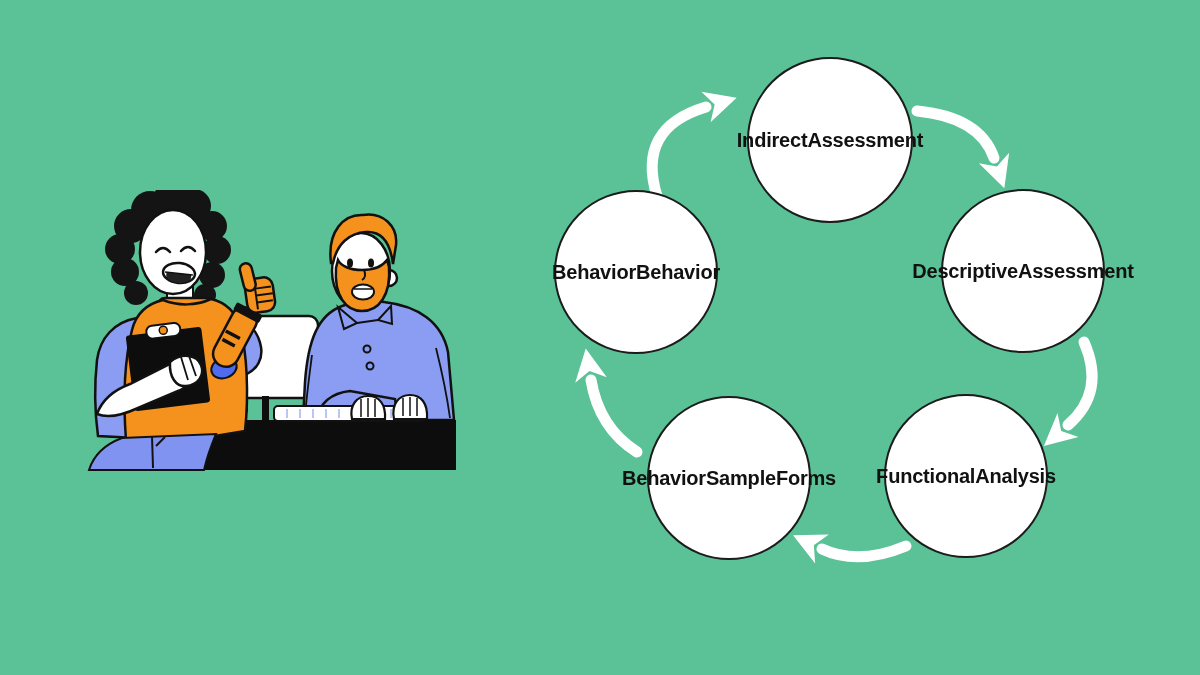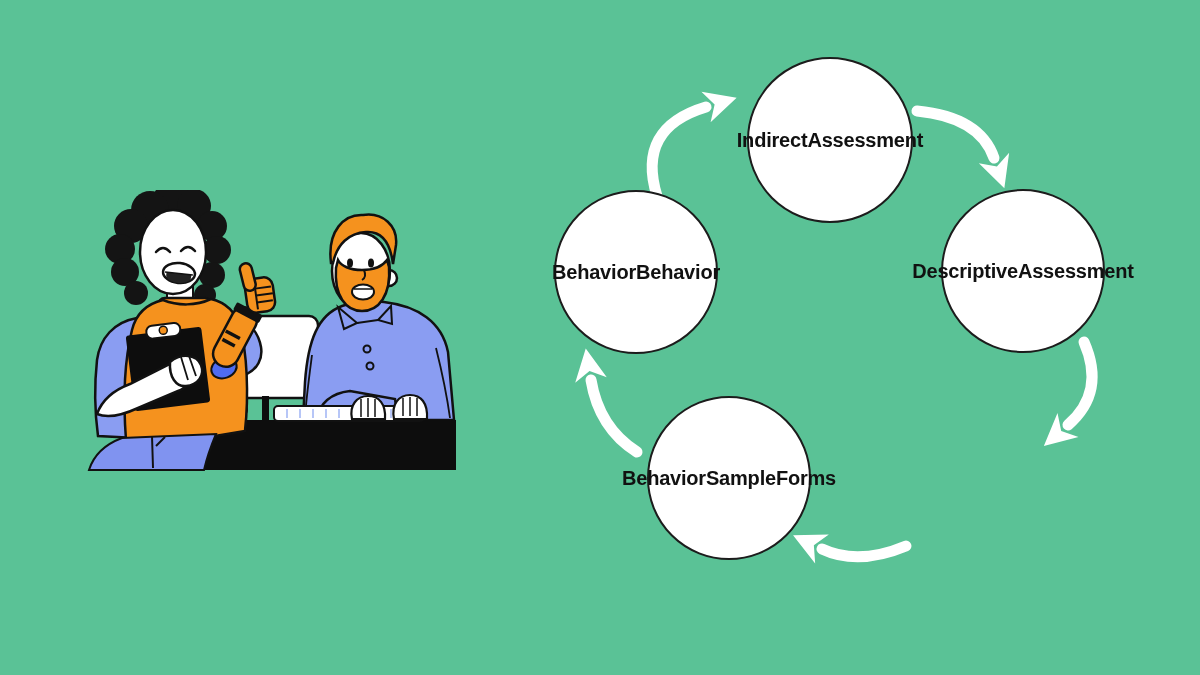--- a/index.html
+++ b/index.html
@@ -187,20 +187,24 @@
   </svg>
 
   <div class="node node-1">
     <span>Indirect</span>
     <span>Assessment</span>
   </div>
   <div class="node node-2">
     <span>Descriptive</span>
     <span>Assessment</span>
   </div>
+  <div class="node node-3">
+    <span>Functional</span>
+    <span>Analysis</span>
+  </div>
   <div class="node node-4">
     <span>Behavior</span>
     <span>SampleForms</span>
   </div>
   <div class="node node-5">
     <span>Behavior</span>
     <span>Behavior</span>
   </div>
 
 

